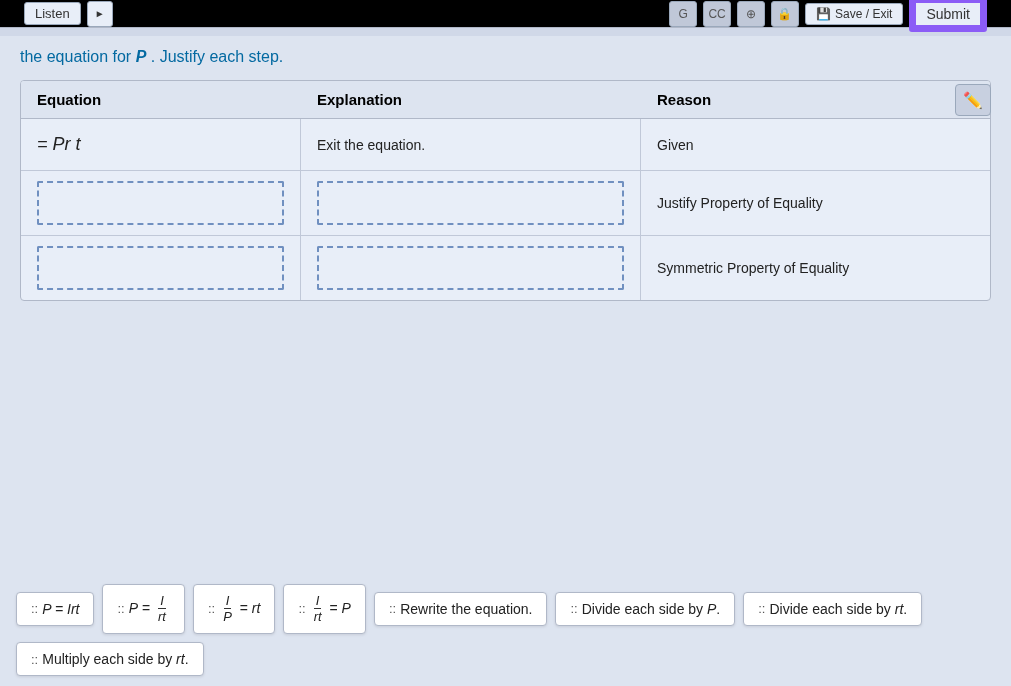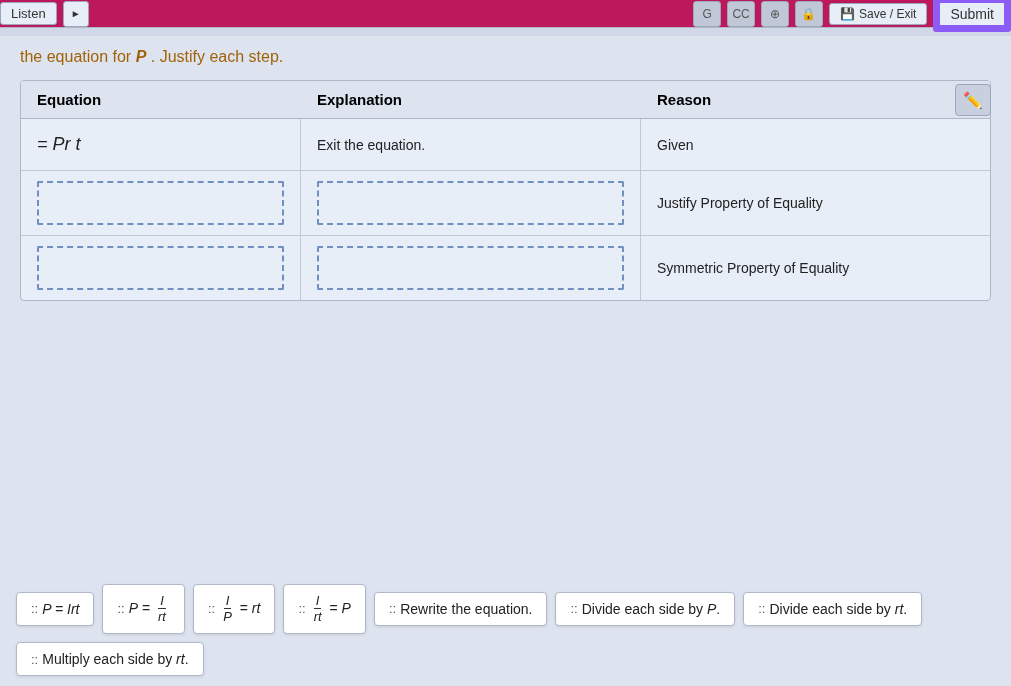--- a/index.html
+++ b/index.html
@@ -12,24 +12,24 @@
       position: relative;
     }
 
     
     .toolbar {
       position: absolute;
       top: 0;
       left: 0;
       right: 0;
       height: 28px;
-      background: #be185d;
-      display: flex;
-      align-items: center;
-      padding: 0 0;
+      background: #000000;
+      display: flex;
+      align-items: center;
+      padding: 0 24px;
       gap: 8px;
       border-bottom: 1px solid #b0b8c8;
     }
     .toolbar-left {
       display: flex;
       align-items: center;
       gap: 6px;
     }
     .listen-btn {
       background: #e8eef8;
@@ -100,21 +100,21 @@
       top: 36px;
       left: 0;
       right: 0;
       bottom: 0;
       background: #dde4f0;
       padding: 12px 20px;
     }
 
     .page-title {
       font-size: 16px;
-      color: #a16207;
+      color: #0369a1;
       margin-bottom: 14px;
     }
 
     .page-title em {
       font-style: italic;
       font-weight: bold;
     }
 
     .scratch-icon {
       position: absolute;

